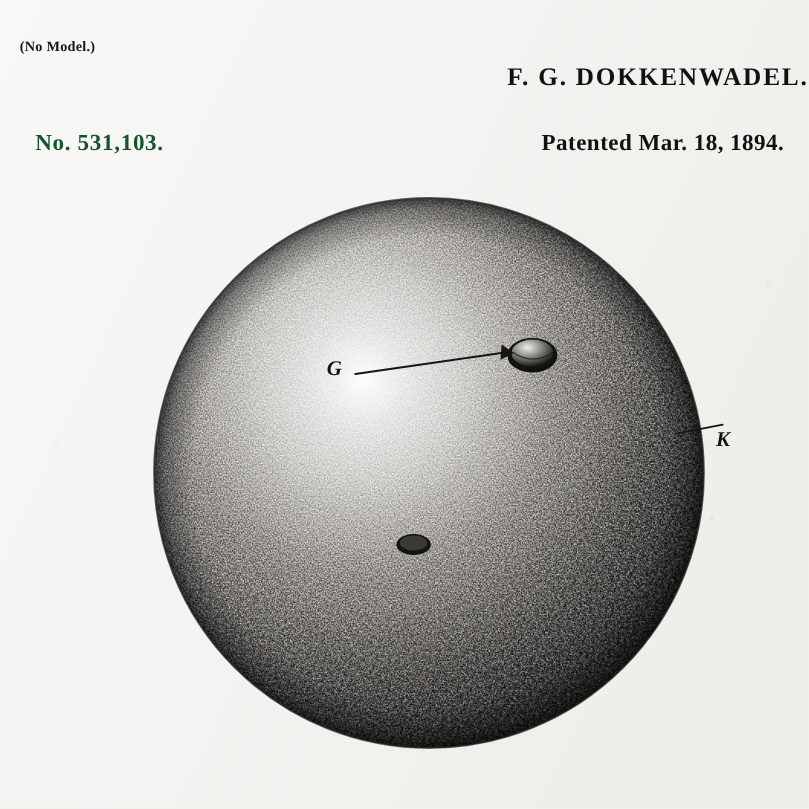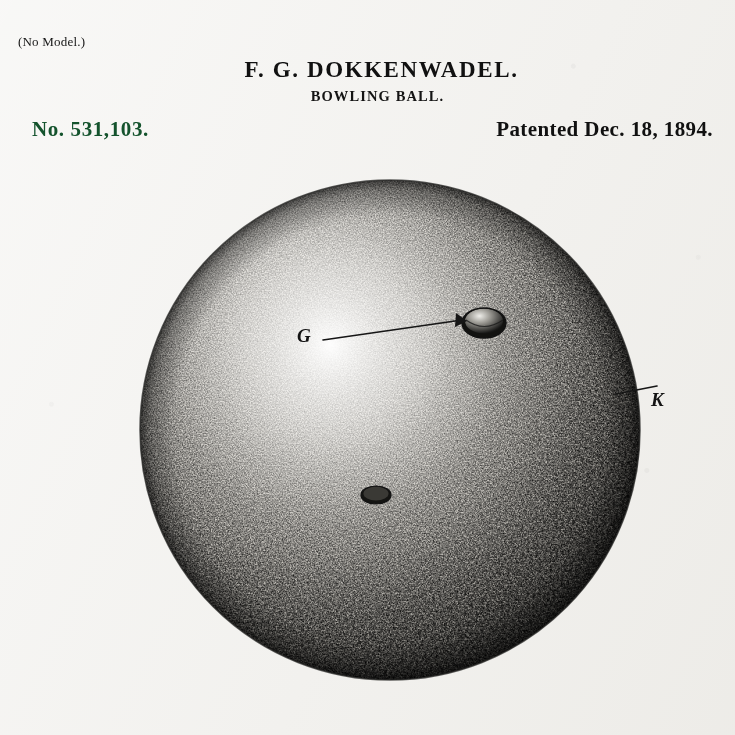--- a/index.html
+++ b/index.html
@@ -35,31 +35,31 @@
     position: absolute;
     inset: 0;
   }
 
   
   .no-model {
     position: absolute;
     left: 18px;
     top: 34px;
     font-family: "Liberation Serif", serif;
-    font-weight: 400;
+    font-weight: 700;
     font-size: 13px;
     letter-spacing: 0.2px;
     color: #161616;
   }
   .inventor {
     position: absolute;
     left: 0;
     right: 0;
     top: 57px;
-    text-align: center;
+    text-align: right;
     font-size: 23px;
     font-weight: 700;
     letter-spacing: 1.6px;
     color: #111;
     padding-left: 28px;
   }
   .title {
     position: absolute;
     left: 0;
     right: 0;
@@ -137,25 +137,24 @@
 <body>
 
 <div class="paper-grain"></div>
 
 <div class="sheet">
 
   <div class="no-model">(No Model.)</div>
 
   <div class="inventor">F. G. DOKKENWADEL.</div>
 
-  <div class="title">BOWLING BALL.</div>
 
   <div class="patent-no">No. 531,103.</div>
 
-  <div class="patent-date">Patented Dec. 18, 1894.</div>
+  <div class="patent-date">Patented Mar. 18, 1894.</div>
 
 
   <div class="drawing">
     <svg width="560" height="560" viewBox="0 0 560 560" role="img">
       <defs>
         <radialGradient id="ballShade" cx="38%" cy="33%" r="72%">
           <stop offset="0%" stop-color="#ffffff" stop-opacity="0.95"></stop>
           <stop offset="28%" stop-color="#f0efec" stop-opacity="0.70"></stop>
           <stop offset="58%" stop-color="#b9b7b1" stop-opacity="0.45"></stop>
           <stop offset="82%" stop-color="#6d6b66" stop-opacity="0.58"></stop>

